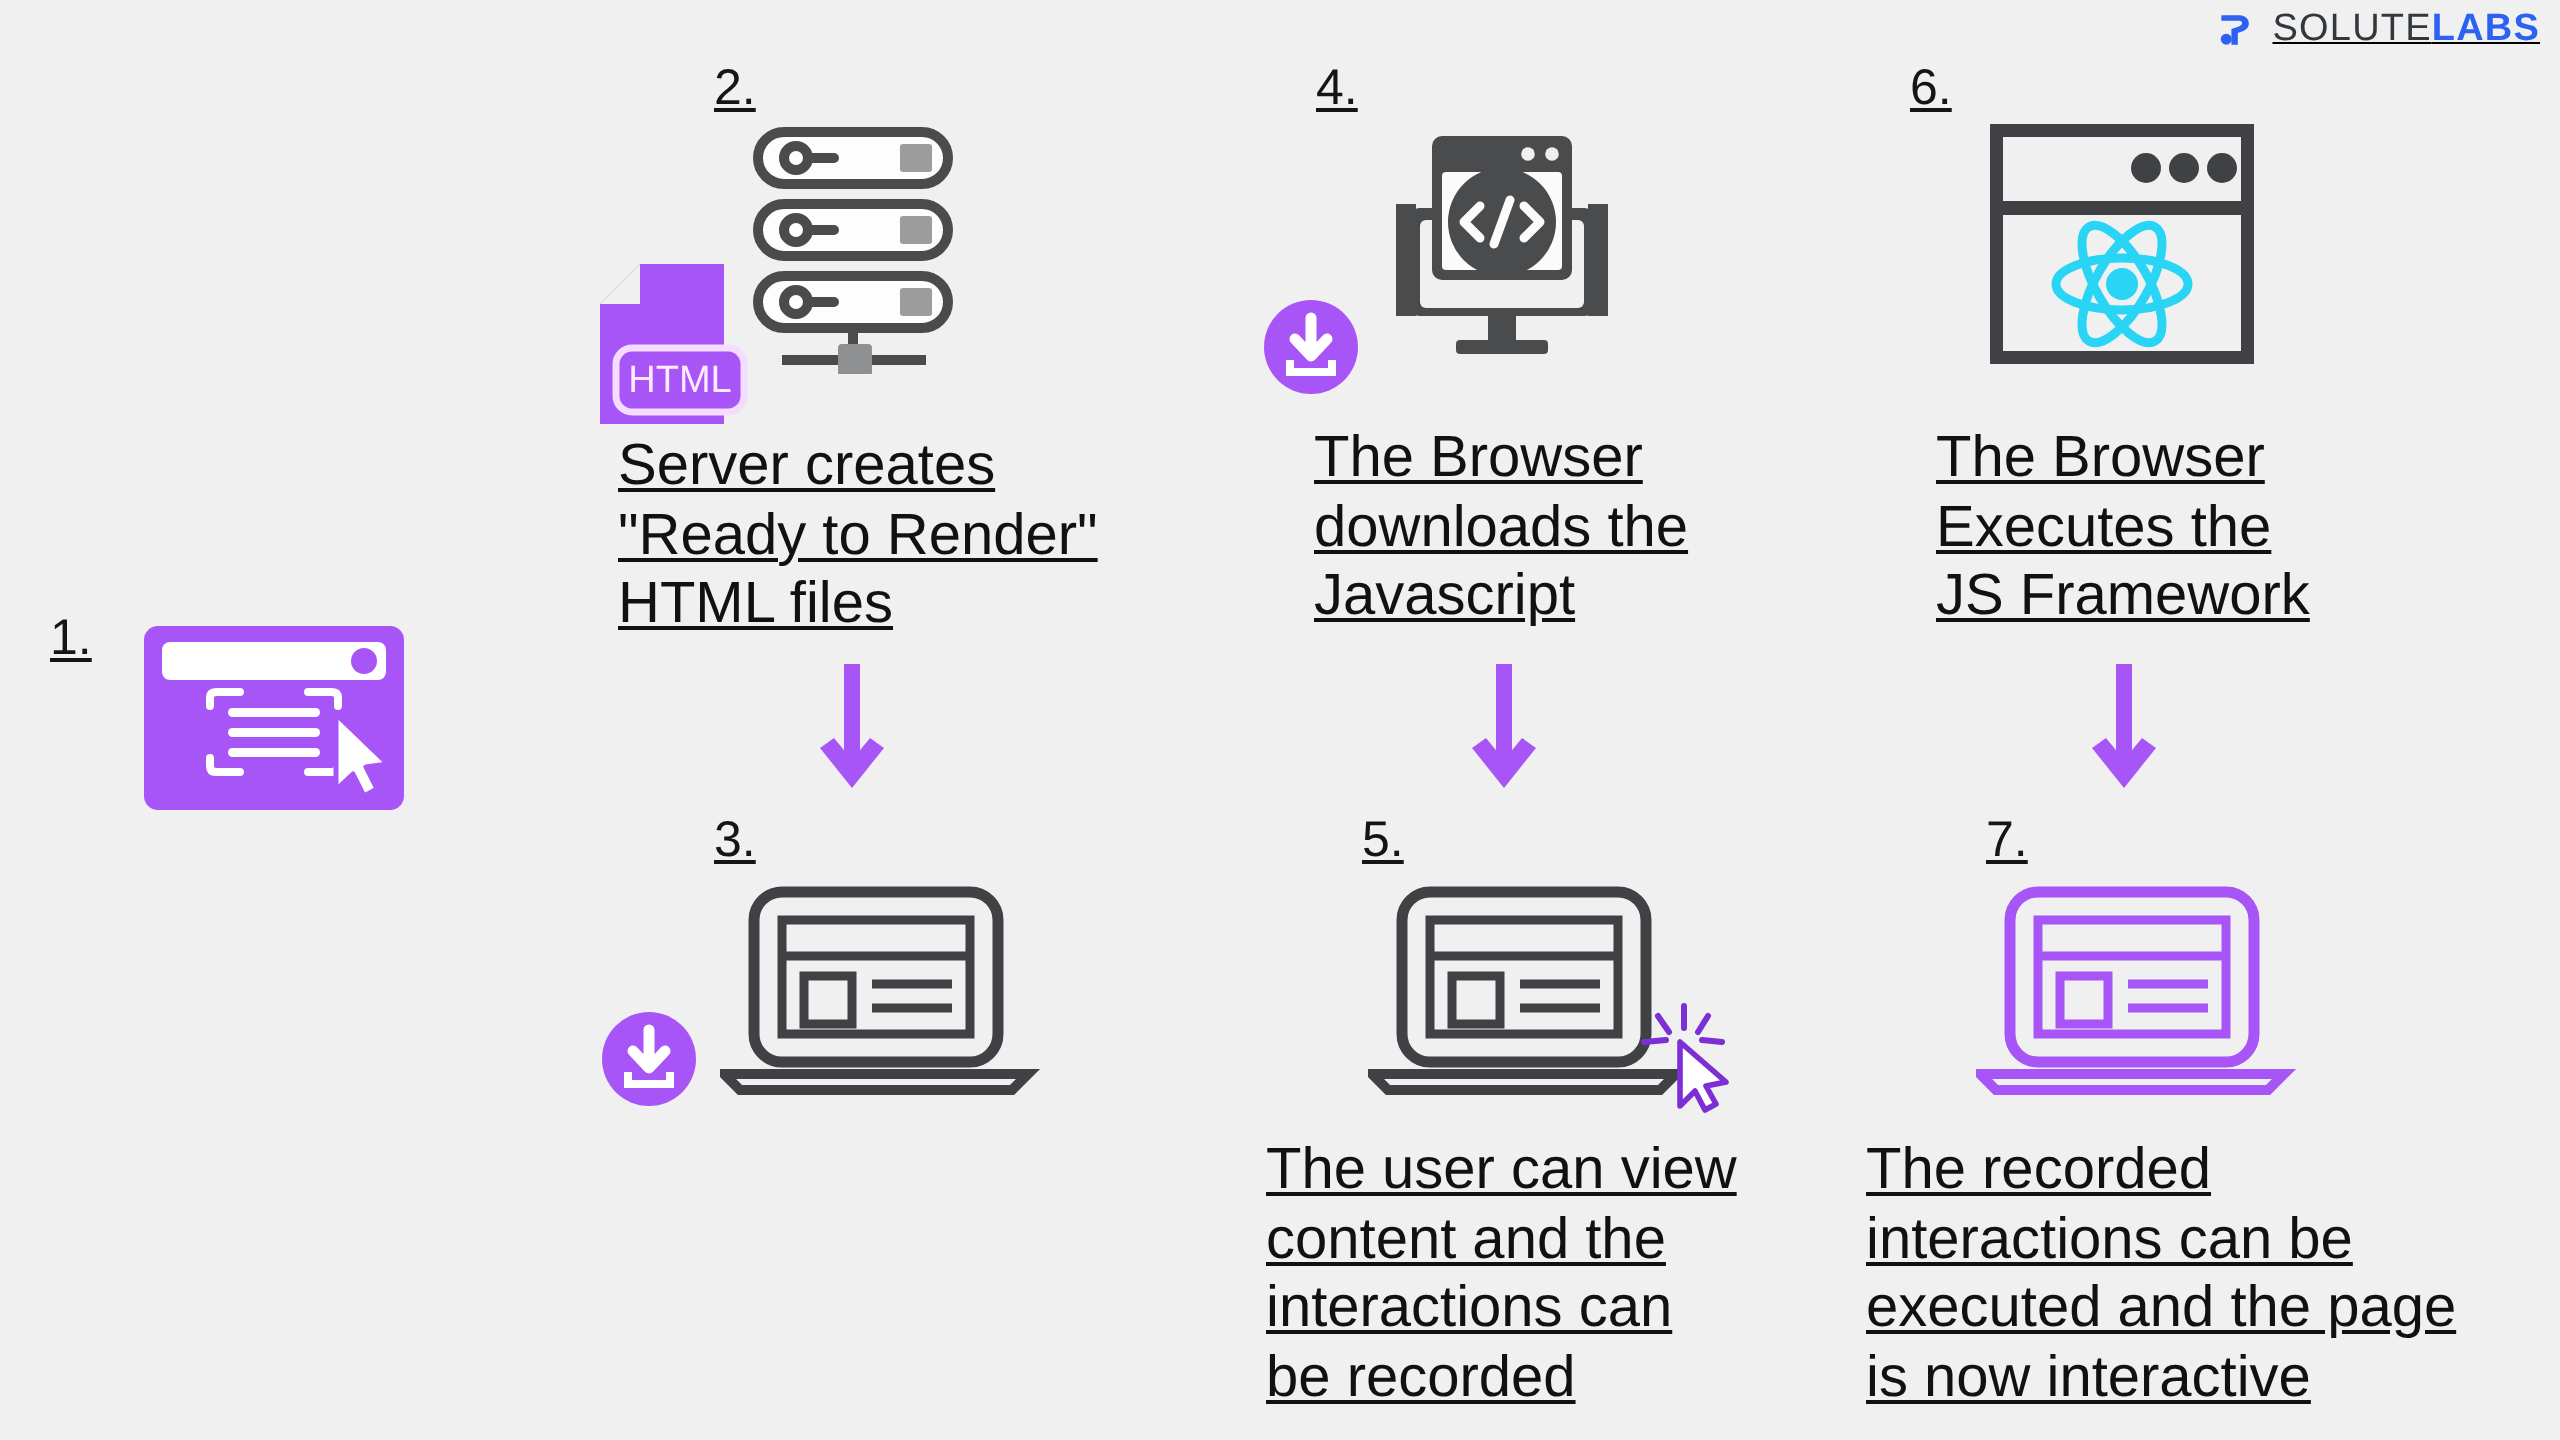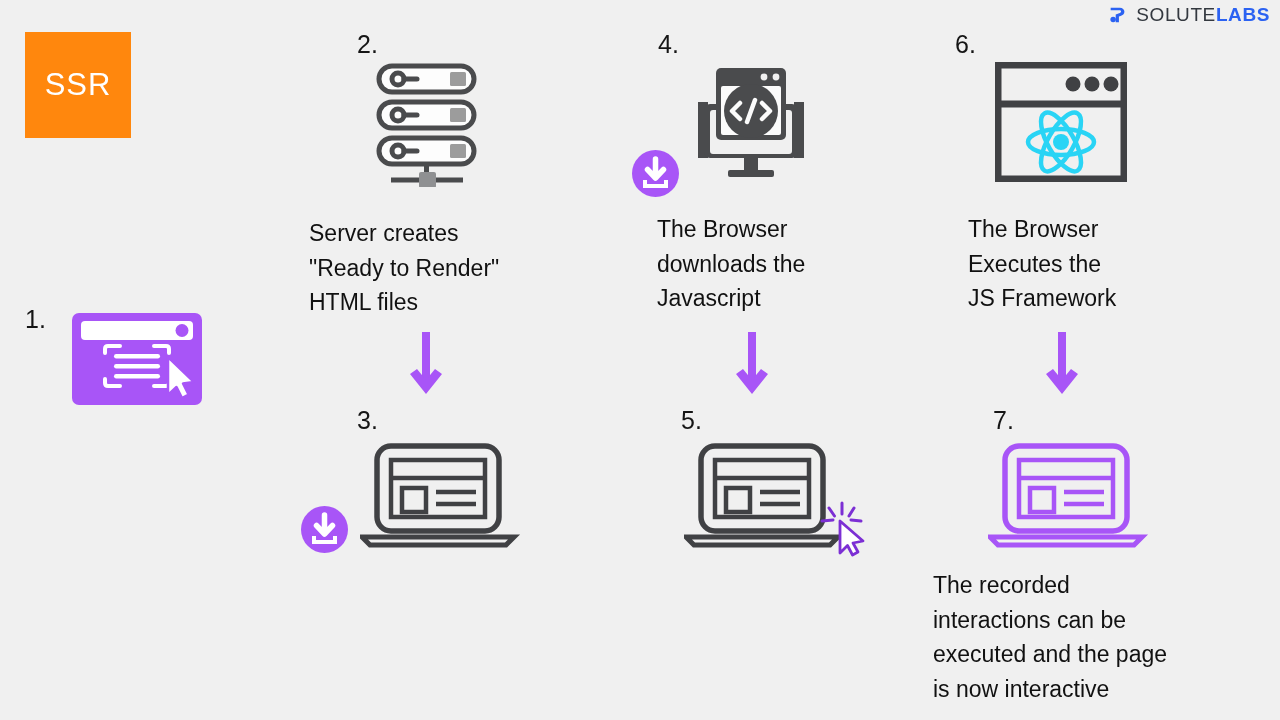--- a/index.html
+++ b/index.html
@@ -12,21 +12,21 @@
     background: #f0f0f0;
     font-family: "Liberation Sans", sans-serif;
     overflow: hidden;
     position: relative;
   }
   .stage {
     position: relative;
     width: 1280px;
     height: 720px;
   }
-  .abs { position: absolute; }
+  .abs { position: absolute; text-decoration: underline; }
 
   
   #brand-logo {
     top: 4px; right: 10px;
     display: flex; align-items: center; gap: 7px;
   }
   #brand-logo .mark { width: 22px; height: 22px; }
   #brand-logo .wordmark {
     font-size: 19px; letter-spacing: 0.6px; font-weight: 400;
     white-space: nowrap;
@@ -47,21 +47,21 @@
     letter-spacing: 1px;
   }
 
   
   .step-num {
     font-size: 25px;
     color: #151515;
     font-weight: 400;
   }
   .caption {
-    font-size: 23px;
+    font-size: 29px;
     line-height: 34.5px;
     color: #111111;
     white-space: pre-line;
   }
 
   
   .arrow { width: 40px; height: 70px; }
 
   
   .icon-wrap { line-height: 0; }
@@ -74,23 +74,20 @@
   <div class="abs" id="brand-logo">
     <span class="mark icon-wrap">
       <svg width="22" height="22" viewBox="0 0 24 24">
         <path d="M4 4 L14 4 C17 4 19 6 19 8.5 C19 11 17.2 12.2 14.8 13 L13 13.6 L13 20 L9.5 20 L9.5 11.5 L13.2 10.2 C14.6 9.7 15.3 9.1 15.3 8.2 C15.3 7.3 14.6 6.9 13.4 6.9 L4 6.9 Z" fill="#2b62f2"></path>
         <circle cx="6.7" cy="17" r="3" fill="#2b62f2"></circle>
       </svg>
     </span>
     <span class="wordmark"><span class="solute">SOLUTE</span><span class="labs">LABS</span></span>
   </div>
 
-  <div class="abs" id="ssr-badge">
-    <span>SSR</span>
-  </div>
 
   <div class="abs step-num" style="left:25px; top:305px;">1.</div>
   <div class="abs icon-wrap" style="left:72px; top:313px;">
     <svg width="130" height="92" viewBox="0 0 130 92">
       <rect x="0" y="0" width="130" height="92" rx="7" fill="#a855f7"></rect>
       <rect x="9" y="8" width="112" height="19" rx="4" fill="#ffffff"></rect>
       <circle cx="110" cy="17.5" r="6.5" fill="#a855f7"></circle>
 
       <path d="M33 40 L33 36 Q33 33 36 33 L48 33" stroke="#ffffff" stroke-width="4" fill="none" stroke-linecap="round"></path>
       <path d="M97 40 L97 36 Q97 33 94 33 L82 33" stroke="#ffffff" stroke-width="4" fill="none" stroke-linecap="round"></path>
@@ -123,20 +120,28 @@
         <line x1="29" y1="89" x2="42" y2="89"></line>
       </g>
       <g fill="#9c9c9c">
         <rect x="75" y="10" width="16" height="14" rx="1.5"></rect>
         <rect x="75" y="46" width="16" height="14" rx="1.5"></rect>
         <rect x="75" y="82" width="16" height="14" rx="1.5"></rect>
       </g>
       <line x1="51.5" y1="102" x2="51.5" y2="113" stroke="#4a4b4d" stroke-width="5"></line>
       <line x1="16" y1="118" x2="88" y2="118" stroke="#4a4b4d" stroke-width="5"></line>
       <rect x="44" y="110" width="17" height="16" rx="2" fill="#8f9092"></rect>
+    </svg>
+  </div>
+  <div class="abs icon-wrap" style="left:300px; top:130px;">
+    <svg width="80" height="84" viewBox="0 0 80 84">
+      <path d="M20 2 L62 2 L62 82 L0 82 L0 22 Z" fill="#a855f7"></path>
+      <path d="M20 2 L20 22 L0 22 Z" fill="#f0f0f0"></path>
+      <rect x="8" y="44" width="64" height="32" rx="8" fill="#a855f7" stroke="#f3dcff" stroke-width="3.5"></rect>
+      <text x="40" y="66" font-family="'Liberation Sans', sans-serif" font-size="19" fill="#ffeaff" text-anchor="middle">HTML</text>
     </svg>
   </div>
   <div class="abs caption" style="left:309px; top:216px; width:260px;">Server creates
 "Ready to Render"
 HTML files</div>
   <div class="abs" style="left:406px; top:332px;">
     <svg class="arrow" viewBox="0 0 40 70">
       <rect x="16" y="0" width="8" height="48" fill="#a855f7"></rect>
       <path d="M4 42 L20 62 L36 42 L29 37 L20 48 L11 37 Z" fill="#a855f7"></path>
     </svg>
@@ -213,20 +218,24 @@
       <g stroke="#7c2fd4" stroke-width="3" stroke-linecap="round">
         <line x1="26" y1="6" x2="26" y2="17"></line>
         <line x1="13" y1="11" x2="18.5" y2="19"></line>
         <line x1="38" y1="11" x2="33" y2="19"></line>
         <line x1="6" y1="24" x2="17" y2="23"></line>
         <line x1="45" y1="24" x2="35" y2="23"></line>
       </g>
       <path d="M24 24 L24 56 L31.5 48.5 L36.5 58 L42 55 L37 46 L47 44 Z" fill="#ffffff" stroke="#7c2fd4" stroke-width="2.8" stroke-linejoin="round"></path>
     </svg>
   </div>
+  <div class="abs caption" style="left:633px; top:568px; width:270px;">The user can view
+content and the
+interactions can
+be recorded</div>
 
   <div class="abs step-num" style="left:955px; top:30px;">6.</div>
   <div class="abs icon-wrap" style="left:995px; top:62px;">
     <svg width="132" height="120" viewBox="0 0 132 120">
       <rect x="3" y="3" width="126" height="114" fill="none" stroke="#404144" stroke-width="7"></rect>
       <line x1="3" y1="42" x2="129" y2="42" stroke="#404144" stroke-width="7"></line>
       <g fill="#404144">
         <circle cx="78" cy="22" r="7.5"></circle>
         <circle cx="97" cy="22" r="7.5"></circle>
         <circle cx="116" cy="22" r="7.5"></circle>

